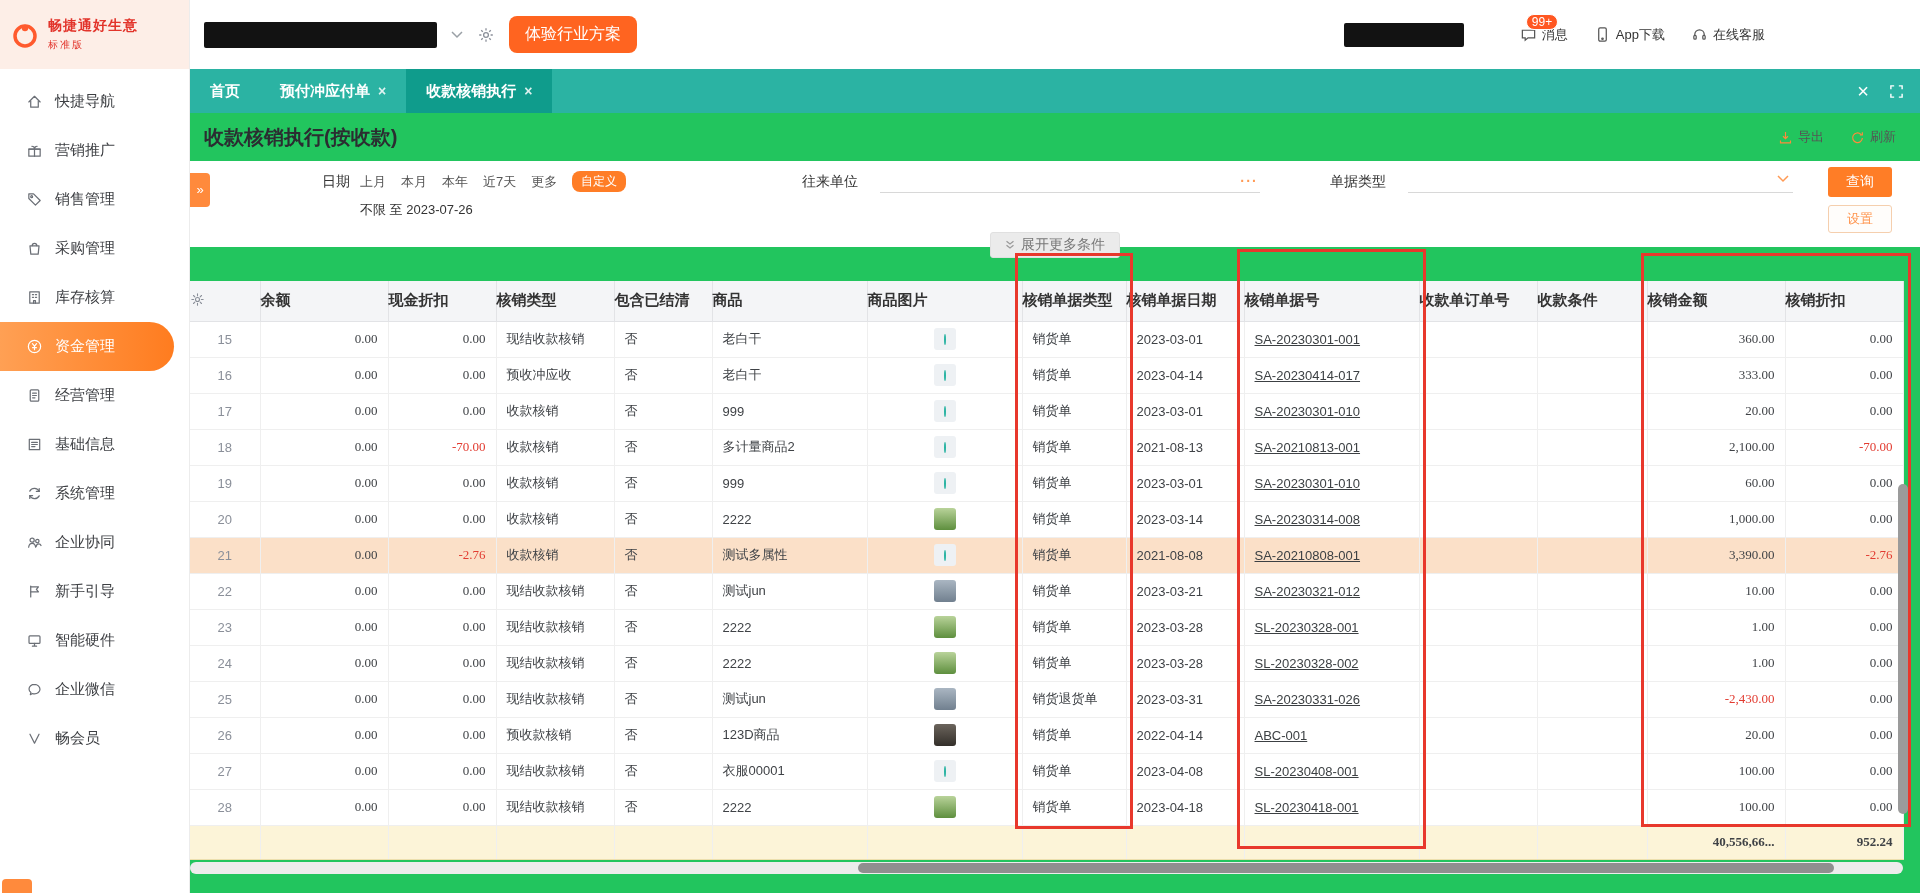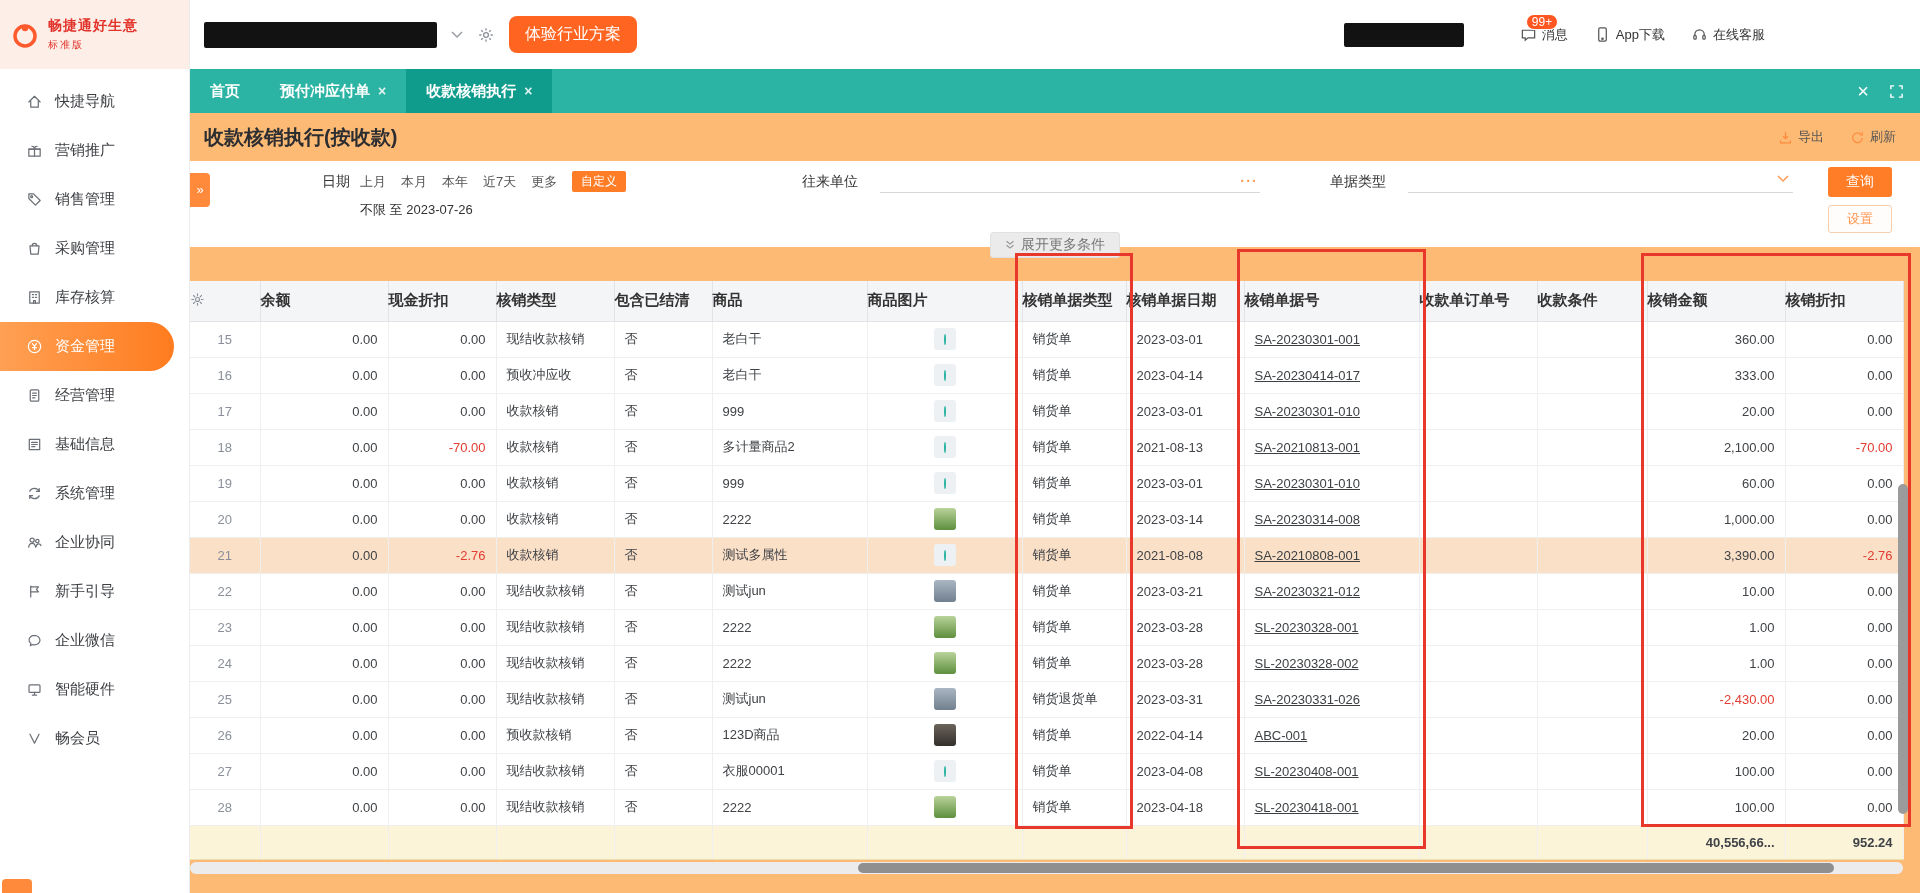--- a/index.html
+++ b/index.html
@@ -34,53 +34,53 @@
 
   .tabbar { height:44px; background:#2bb3a3; display:flex; align-items:center; color:#fff; }
   .tabs { display:flex; height:100%; }
   .tab { display:flex; align-items:center; gap:8px; padding:0 20px; font-size:15px; cursor:pointer;font-weight:bold; }
   .tab.active { background:#0f9c8c; }
   .tab-close { font-size:14px; opacity:.85; }
   .tab-actions { margin-left:auto; display:flex; align-items:center; gap:20px; margin-right:16px; }
   .tb-x { font-size:20px; line-height:1; cursor:pointer; }
   .tb-fs { display:flex; cursor:pointer; }
 
-  .content { flex:1; background:#fdba74; position:relative; }
+  .content { flex:1; background:#22c55e; position:relative; }
 
   .page-head { height:48px; display:flex; align-items:center; padding:0 24px 0 14px; }
   .page-head h1 { font-size:20px; font-weight:600; color:#2b2d31; }
   .ph-actions { margin-left:auto; display:flex; gap:26px;align-items:flex-end; }
   .ph-btn { display:flex; align-items:center; gap:5px; font-size:13px; color:#555; cursor:pointer; }
   .ph-icon { display:flex; color:#ff8a3c; }
 
   .filter-panel { height:86px; background:#fff; position:relative; }
   .f-label { position:absolute; font-size:14px; color:#333; }
   .lbl-date { left:132px; top:12px; }
   #date-options { position:absolute; left:170px; top:12px; display:flex; gap:15px; }
   .quick-opt { font-size:13px; color:#555; cursor:pointer; }
-  .custom-pill { position:absolute; left:382px; top:10px; background:#ff7d26; color:#fff; font-size:12px; padding:2px 9px; border-radius:2px; cursor:pointer; }
+  .custom-pill { position:absolute; left:382px; top:10px; background:#ff7d26; color:#fff; font-size:12px; padding:2px 9px; border-radius:8px; cursor:pointer; }
   .date-range { position:absolute; left:170px; top:40px; font-size:13px; color:#333; cursor:pointer; }
   .lbl-partner { left:612px; top:12px; }
   .underline { position:absolute; height:26px; border-bottom:1px solid #d8d8d8; cursor:pointer; }
   .u-partner { left:690px; top:6px; width:380px; }
   .dots { position:absolute; right:2px; top:2px; color:#ff9a55; font-weight:700; letter-spacing:2px; font-size:14px; }
   .lbl-doctype { left:1140px; top:12px; }
   .u-doctype { left:1218px; top:6px; width:385px; }
   .dd-chev { position:absolute; right:4px; top:8px; display:flex; }
   .btn-search { position:absolute; right:28px; top:6px; width:64px; height:30px; background:#ff7d26; color:#fff; border:none; border-radius:3px; font-size:14px; cursor:pointer; }
   .btn-settings { position:absolute; right:28px; top:44px; width:64px; height:28px; background:#fffdfb; color:#ff944d; border:1px solid #f5cfae; border-radius:3px; font-size:13px; cursor:pointer; }
   .expand-side-btn { position:absolute; left:0; top:12px; width:20px; height:34px; background:#ff8a3c; color:#fff; border-radius:0 4px 4px 0; text-align:center; line-height:34px; font-size:13px; cursor:pointer; }
   .expand-pill { position:absolute; left:50%; bottom:-11px; transform:translateX(-50%); background:#ebebeb; border:1px solid #e0e0e0; color:#777; font-size:14px; padding:3px 14px; border-radius:3px; display:flex; align-items:center; gap:6px; cursor:pointer; z-index:5; }
 
   
   .table-card { margin-top:34px; width:1713px; background:#fff; }
   table { border-collapse:collapse; table-layout:fixed; width:1713px; }
   th { height:40px; background:#f4f5f7; font-size:15px; font-weight:700; color:#333; border-right:1px solid #e2e3e6; border-bottom:1px solid #e2e3e6; text-align:left; cursor:pointer; }
   td { height:36px; font-size:13px; color:#3f4246; border-right:1px solid #efefef; border-bottom:1px solid #efefef; padding:0 10px; white-space:nowrap; overflow:hidden; }
-  .al-left { text-align:left; } .al-right { text-align:right; } .al-center { text-align:center; }
+  .al-left { text-align:left; } .al-right { text-align:right;font-family:Liberation Serif, serif; } .al-center { text-align:center; }
   .rownum { color:#8a8f99; text-align:center; }
   .neg { color:#e23b30; }
   tr.hl td { background:#fbe0c8; }
   .doclink { color:#3c4043; text-decoration:underline; cursor:pointer; }
   .total-row td { background:#fcf4d8; font-weight:700; height:34px; border-bottom:1px solid #ecdfae; }
   .thumb { width:22px; height:22px; border-radius:3px; display:inline-flex; align-items:center; justify-content:center; vertical-align:middle; }
   .thumb.logo { background:#eef1f4; }
   .thumb.logo::after { content:""; width:11px; height:11px; border-radius:50%; background:#2bb3a3; }
   .thumb.plant { background:linear-gradient(#b9d39a,#5e8f3e); }
   .thumb.photo { background:linear-gradient(#aab6c2,#71808f); }
@@ -213,33 +213,33 @@
             <svg viewBox="0 0 18 18" width="17" height="17" fill="none" stroke="currentColor" stroke-width="1.3" stroke-linecap="round" stroke-linejoin="round">
               <path d="M5 3.2v11.6"></path>
               <path d="M5 4h8.2l-2.2 2.7 2.2 2.7H5"></path>
             </svg>
           </span>
           <span>新手引导</span>
         </div>
         <div class="menu-item">
           <span class="mi-icon">
             <svg viewBox="0 0 18 18" width="17" height="17" fill="none" stroke="currentColor" stroke-width="1.3" stroke-linecap="round" stroke-linejoin="round">
-              <path d="M9 3.6c-3.2 0-5.8 2.1-5.8 4.8 0 1.5.8 2.8 2 3.7L4.6 14.4l2.4-1.1c.6.2 1.3.3 2 .3 3.2 0 5.8-2.1 5.8-4.8S12.2 3.6 9 3.6z"></path>
-            </svg>
-          </span>
-          <span>企业微信</span>
-        </div>
-        <div class="menu-item">
-          <span class="mi-icon">
-            <svg viewBox="0 0 18 18" width="17" height="17" fill="none" stroke="currentColor" stroke-width="1.3" stroke-linecap="round" stroke-linejoin="round">
               <rect x="3.2" y="4" width="11.6" height="8" rx="1"></rect>
               <path d="M6.8 15h4.4M9 12v3"></path>
             </svg>
           </span>
           <span>智能硬件</span>
+        </div>
+        <div class="menu-item">
+          <span class="mi-icon">
+            <svg viewBox="0 0 18 18" width="17" height="17" fill="none" stroke="currentColor" stroke-width="1.3" stroke-linecap="round" stroke-linejoin="round">
+              <path d="M9 3.6c-3.2 0-5.8 2.1-5.8 4.8 0 1.5.8 2.8 2 3.7L4.6 14.4l2.4-1.1c.6.2 1.3.3 2 .3 3.2 0 5.8-2.1 5.8-4.8S12.2 3.6 9 3.6z"></path>
+            </svg>
+          </span>
+          <span>企业微信</span>
         </div>
         <div class="menu-item">
           <span class="mi-icon">
             <svg viewBox="0 0 18 18" width="17" height="17" fill="none" stroke="currentColor" stroke-width="1.3" stroke-linecap="round" stroke-linejoin="round">
               <path d="M4.2 4.5L9 14l4.8-9.5"></path>
             </svg>
           </span>
           <span>畅会员</span>
         </div>
       </nav>

